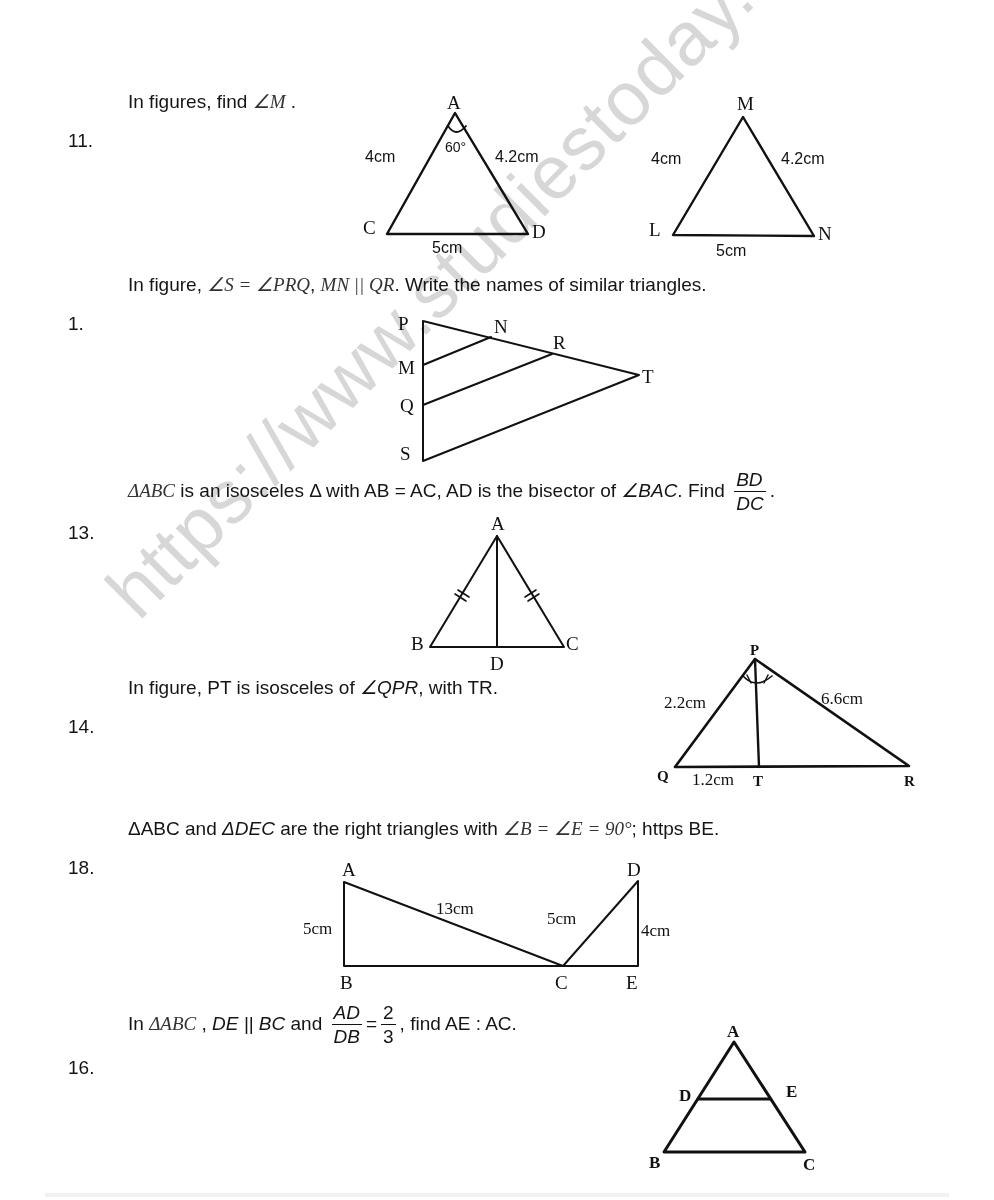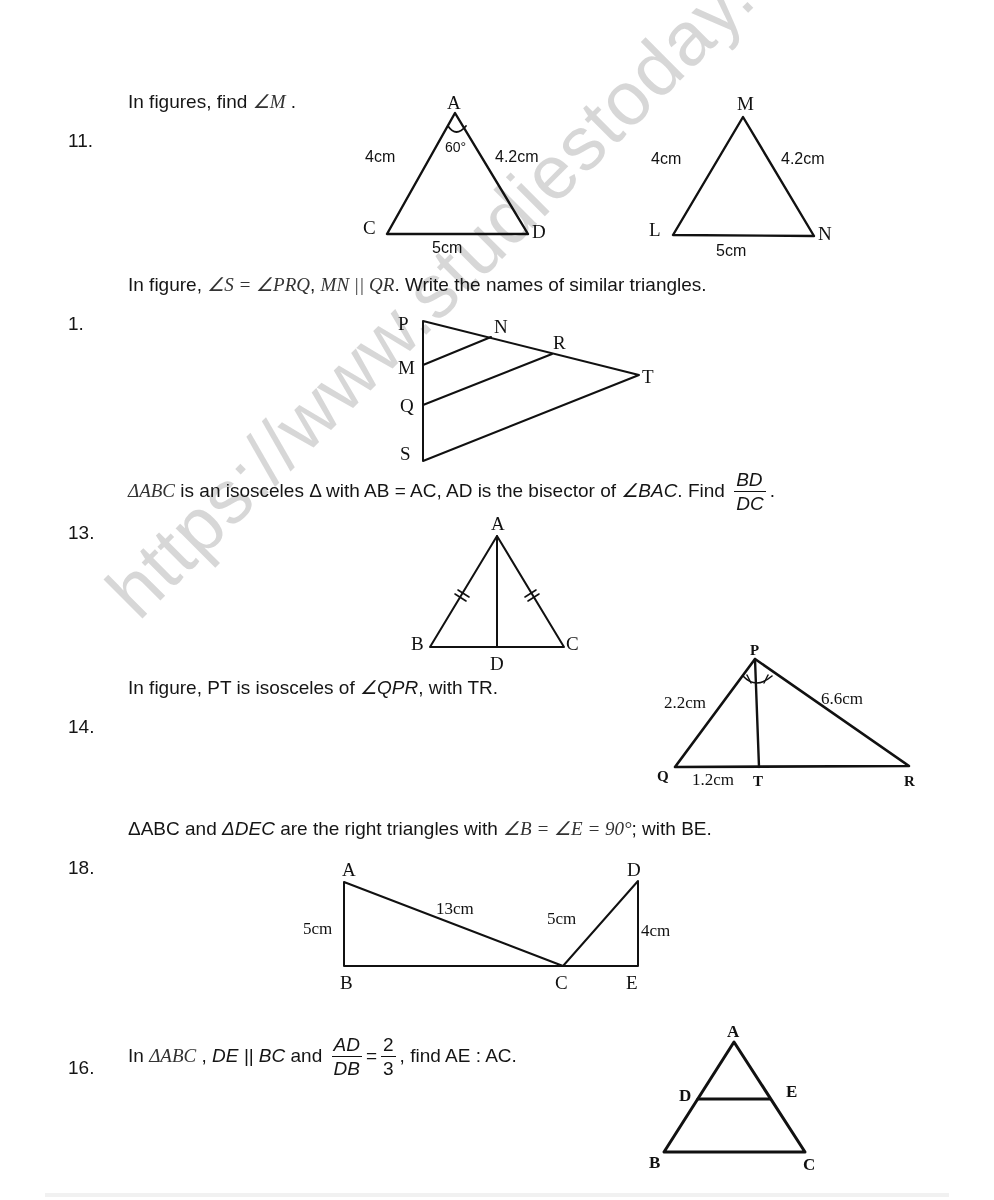--- a/index.html
+++ b/index.html
@@ -118,39 +118,39 @@
   <text class="lbl-serif-b" x="753" y="786">T</text>
   <text class="lbl-serif-b" x="904" y="786">R</text>
   <text class="lbl-serif-s" x="664" y="708">2.2cm</text>
   <text class="lbl-serif-s" x="821" y="704">6.6cm</text>
   <text class="lbl-serif-s" x="692" y="785">1.2cm</text>
 </svg>
 
 <div class="q" style="left:52px; top:817px;">
   <span class="num">18.</span>
   <span class="text">
-    <span>ΔABC and </span><span class="imath">ΔDEC</span><span> are the right triangles with </span><span class="math">∠B = ∠E = 90°</span><span>; with BE.</span>
+    <span>ΔABC and </span><span class="imath">ΔDEC</span><span> are the right triangles with </span><span class="math">∠B = ∠E = 90°</span><span>; https BE.</span>
   </span>
 </div>
 <svg style="left:0;top:0;" width="994" height="1200">
   <polyline class="ln" stroke-width="2" points="563,966 344,966 344,882 563,966 638,881 638,966 563,966"></polyline>
   <text class="lbl-serif" x="342" y="876">A</text>
   <text class="lbl-serif" x="340" y="989">B</text>
   <text class="lbl-serif" x="555" y="989">C</text>
   <text class="lbl-serif" x="627" y="876">D</text>
   <text class="lbl-serif" x="626" y="989">E</text>
   <text class="lbl-serif-s" x="303" y="934">5cm</text>
   <text class="lbl-serif-s" x="436" y="914">13cm</text>
   <text class="lbl-serif-s" x="547" y="924">5cm</text>
   <text class="lbl-serif-s" x="641" y="936">4cm</text>
 </svg>
 
 <div class="q" style="left:52px; top:1017px;">
   <span class="num">16.</span>
-  <span class="text" style="top:-14px;margin-top:32px;">
+  <span class="text" style="top:-14px;">
     <span>In </span><span class="math">ΔABC</span><span> , </span><span class="imath">DE || BC</span><span> and </span><span class="frac"><span class="n">AD</span><span class="d">DB</span></span><span>=</span><span class="frac plain"><span class="n">2</span><span class="d">3</span></span><span>, find AE : AC.</span>
   </span>
 </div>
 <svg style="left:0;top:0;" width="994" height="1200">
   <polygon class="ln" stroke-width="3" points="734,1042 664,1152 805,1152"></polygon>
   <line class="ln" stroke-width="3" x1="698" y1="1099" x2="770" y2="1099"></line>
   <text class="lbl-serif-b" x="727" y="1037" style="font-size:17px">A</text>
   <text class="lbl-serif-b" x="679" y="1101" style="font-size:17px">D</text>
   <text class="lbl-serif-b" x="786" y="1097" style="font-size:17px">E</text>
   <text class="lbl-serif-b" x="649" y="1168" style="font-size:17px">B</text>

